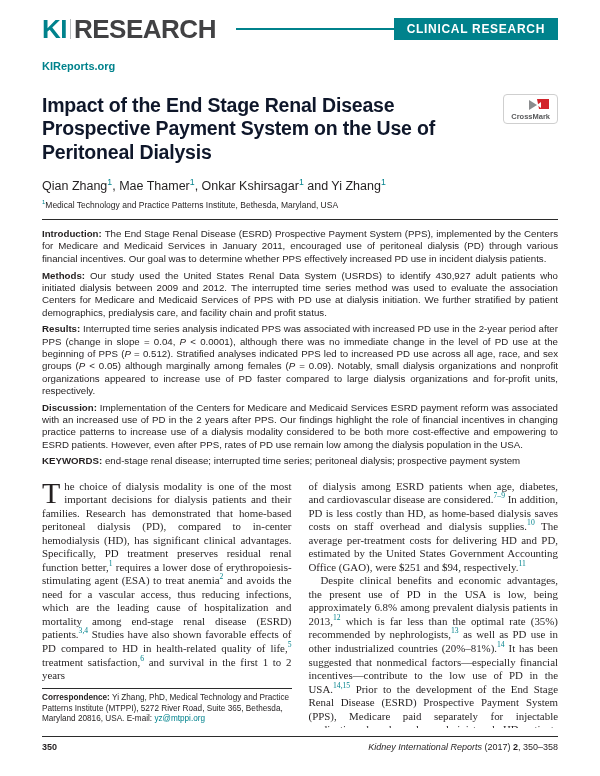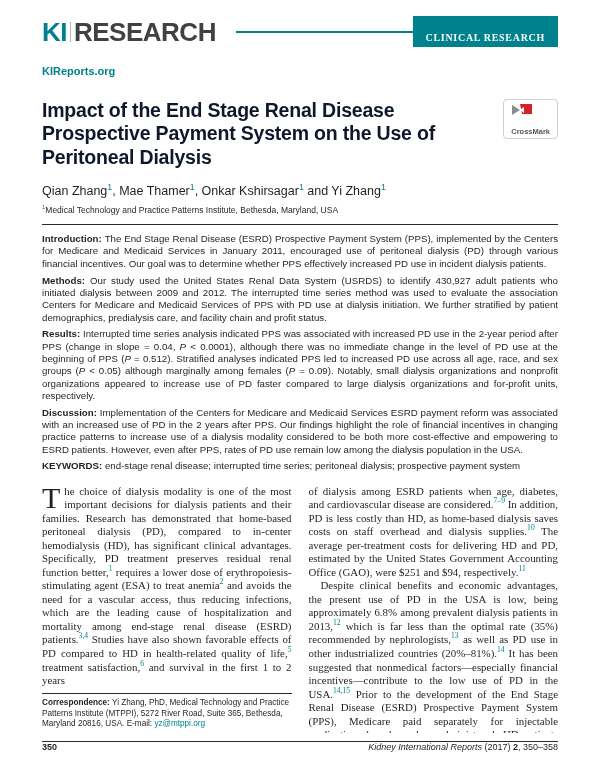--- a/index.html
+++ b/index.html
@@ -8,27 +8,27 @@
   body{ width:600px; height:776px; font-family:"Liberation Sans",sans-serif; color:var(--ink); }
   .page{ width:600px; height:764px; padding:16px 42px 12px 42px; display:flex; flex-direction:column; overflow:hidden; background:#fff; }
 
   
   .logo-row{ display:flex; align-items:center; }
   .logo{ display:flex; align-items:baseline; font-weight:bold; font-size:26px; letter-spacing:-0.5px; line-height:1; }
   .logo .ki{ color:var(--teal); }
   .logo .logo-div{ width:1px; height:20px; background:#b9bcbe; margin:0 3px; align-self:center; }
   .logo .reports{ color:#414143; }
   .rule-line{ flex:1; height:2px; background:var(--teal); margin-left:20px; }
-  .badge{ background:var(--teal); color:#fff; font-size:10px; font-weight:bold; letter-spacing:0.7px; padding:16px 13px 4px 13px; white-space:nowrap;font-family:Liberation Serif, serif; }
+  .badge{ background:var(--teal); color:#fff; font-size:12px; font-weight:bold; letter-spacing:0.7px; padding:4px 13px 4px 13px; white-space:nowrap; }
   .site{ color:var(--teal); font-weight:bold; font-size:11px; margin-top:18px; }
 
   
   .title-row{ display:flex; justify-content:space-between; align-items:flex-start; margin-top:22px; }
   h1{ font-size:19.5px; line-height:1.2; font-weight:bold; color:#0f172a; max-width:438px; letter-spacing:-0.2px; }
-  .crossmark{ border:1px solid #cfcfcf; border-radius:4px; padding:3px 7px 2px; display:flex; flex-direction:column; align-items:flex-start; gap:11px; background:#fff; cursor:pointer; }
+  .crossmark{ border:1px solid #cfcfcf; border-radius:4px; padding:3px 7px 2px; display:flex; flex-direction:column; align-items:flex-end; gap:1px; background:#fff; cursor:pointer; }
   .crossmark .cm-label{ font-size:7.5px; font-weight:bold; color:#58595b; }
 
   .authors{ margin-top:15px; font-size:12.5px; }
   .affiliation{ margin-top:7px; font-size:8.5px; }
 
   .abs-rule{ margin-top:9px; border:none; border-top:1.2px solid #2b2b2b; height:0; }
 
   
   .abstract{ margin-top:8px; font-size:9.7px; line-height:1.27; text-align:justify; }
   .abstract p{ margin-bottom:4.5px; }
@@ -43,21 +43,21 @@
   .columns{ flex:1; display:flex; gap:17px; margin-top:12px; font-family:"Liberation Serif",serif; font-size:10.9px; line-height:1.24; text-align:justify; overflow:hidden; }
   .col{ flex:1; display:flex; flex-direction:column; min-width:0; }
   .dropcap{ float:left; font-size:30px; line-height:24px; padding:1px 4px 0 0; }
   .col p.indent{ text-indent:12px; }
 
   
   .footnote{ margin-top:auto; border-top:0.8px solid #2b2b2b; padding-top:4px; font-family:"Liberation Sans",sans-serif; font-size:8.2px; line-height:1.3; text-align:left; }
   .footnote p{ margin-bottom:3px; }
 
   
-  .pg-footer{ margin-top:8px; border-top:0.8px solid #2b2b2b; display:flex; justify-content:space-between; align-items:flex-start; font-size:9px; }
+  .pg-footer{ margin-top:8px; border-top:0.8px solid #2b2b2b; padding-top:5px; display:flex; justify-content:space-between; align-items:flex-start; font-size:9px; }
   .pageno{ font-weight:bold; }
 </style>
 </head>
 <body>
 
 <div class="page">
 
   <header>
     <div class="logo-row">
       <div class="logo">

